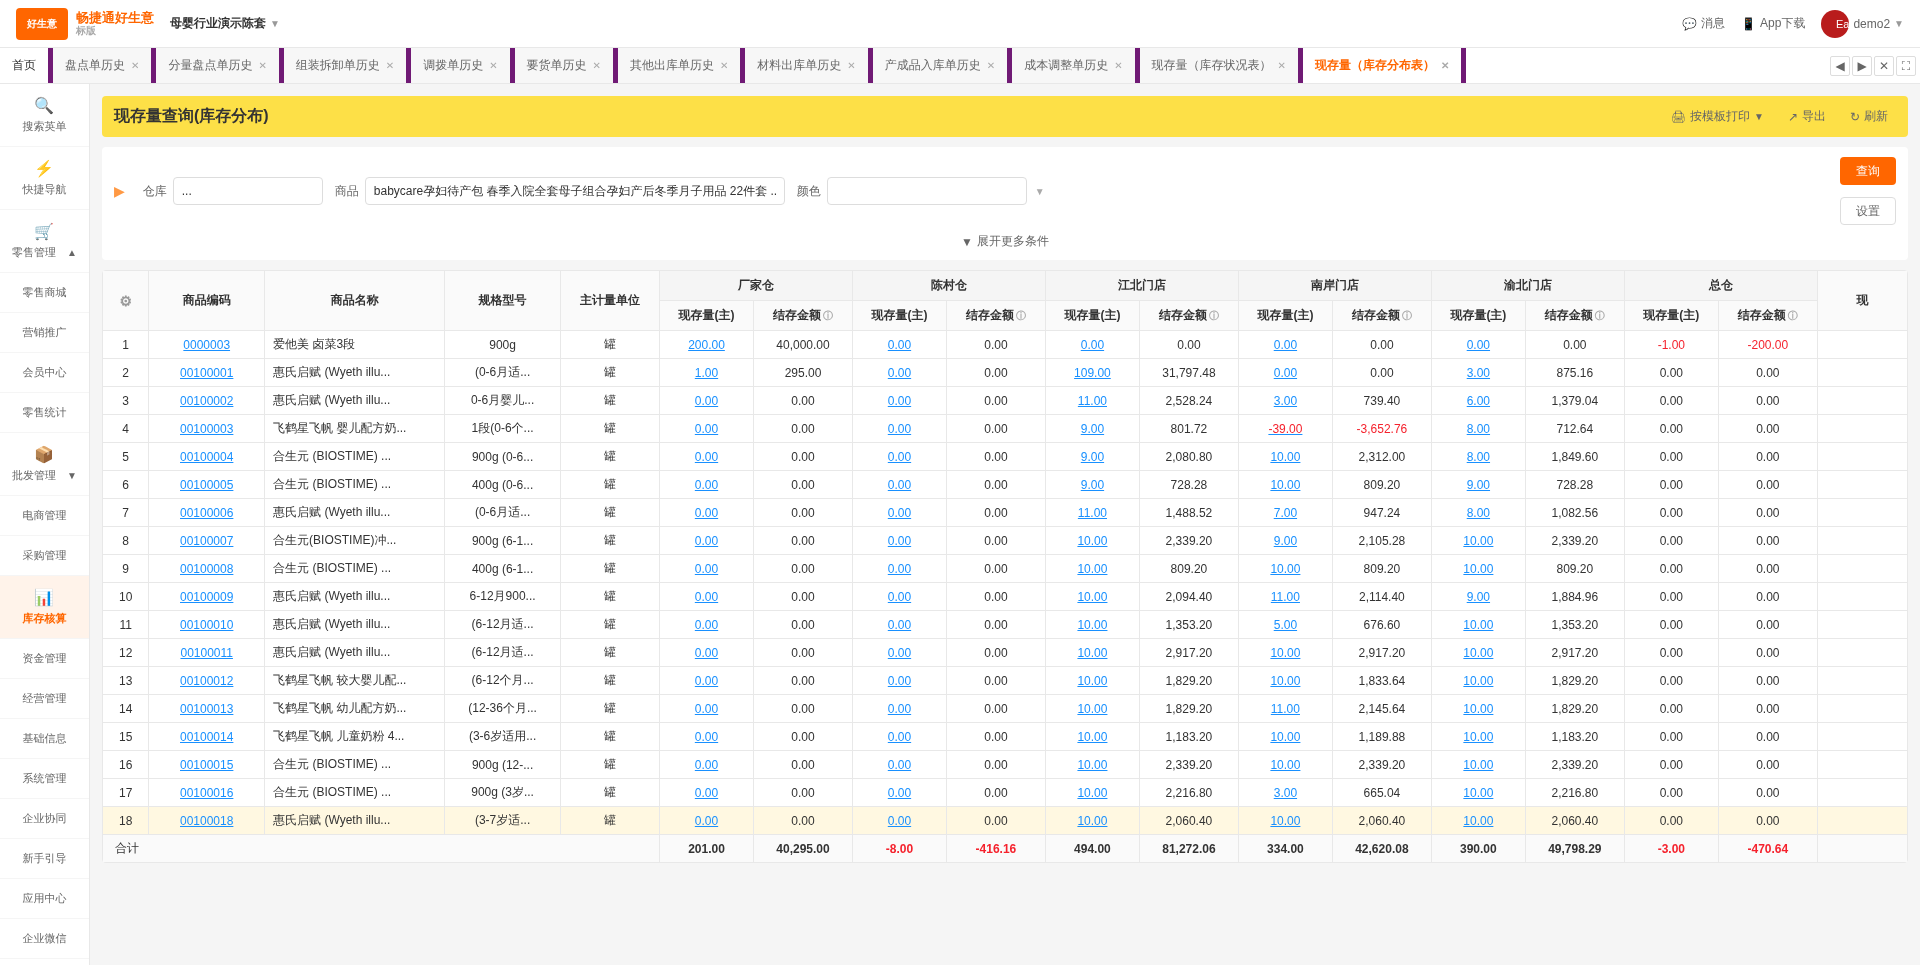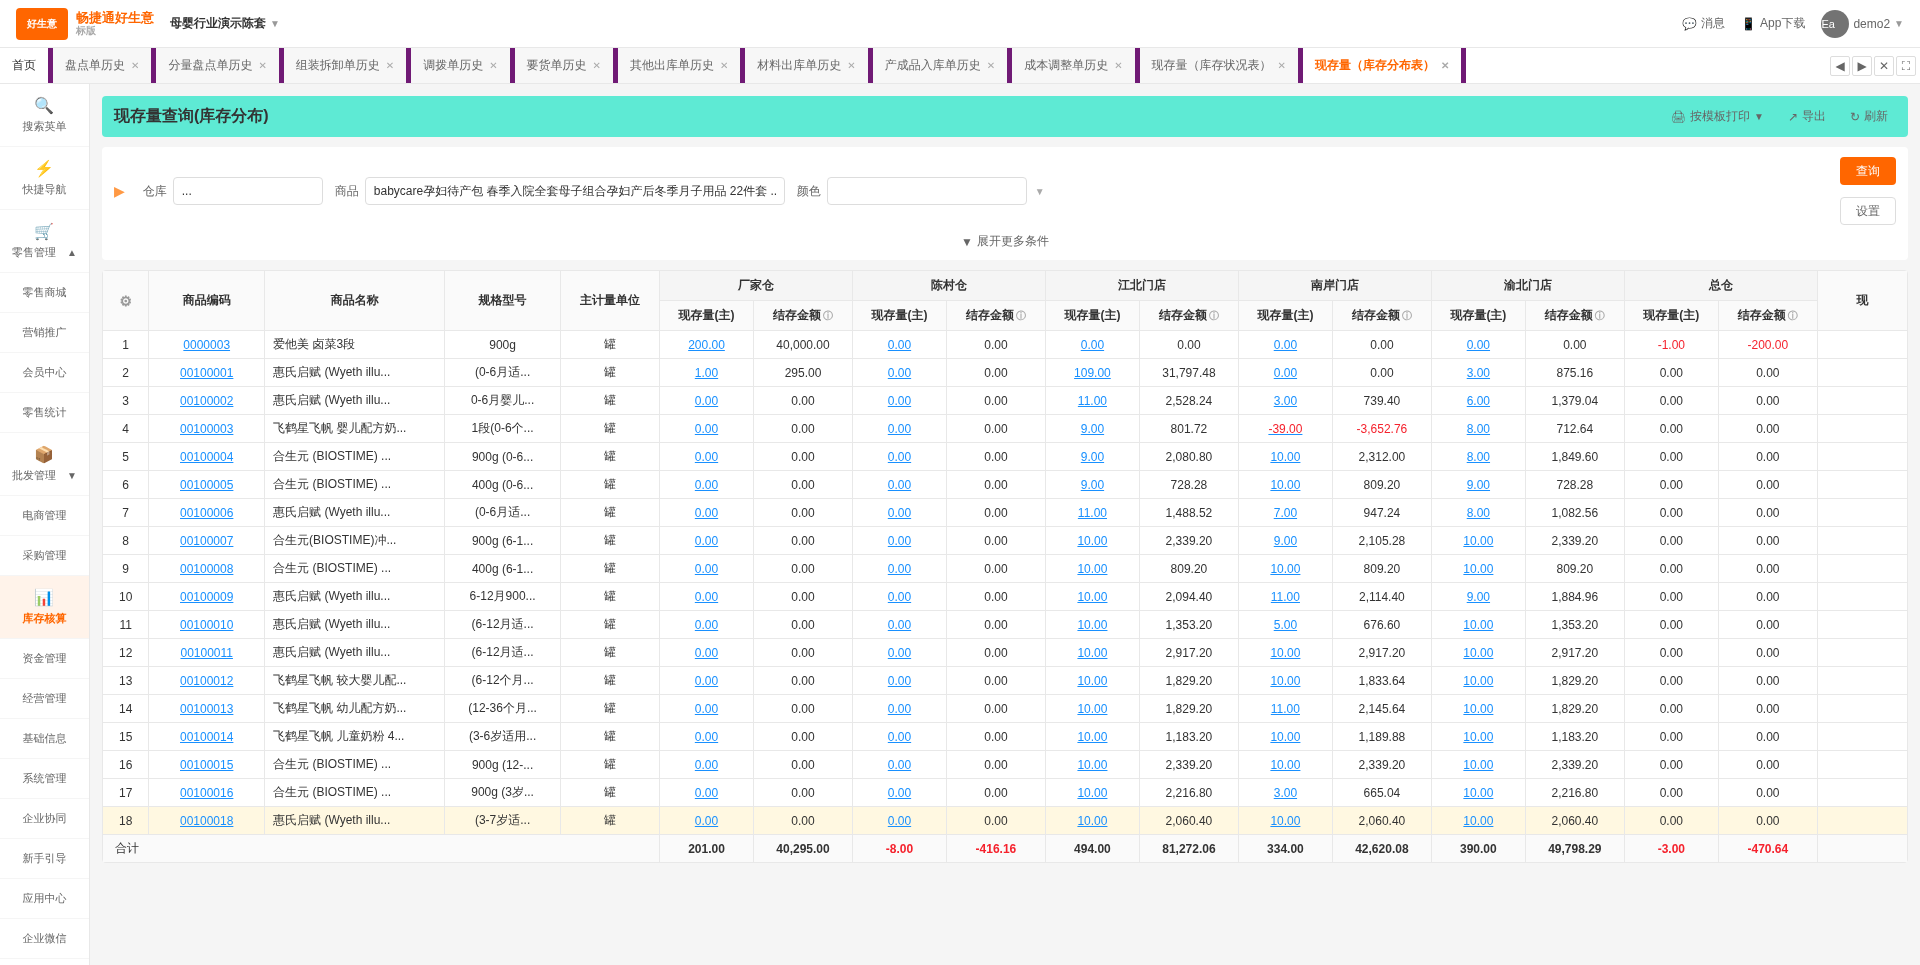--- a/index.html
+++ b/index.html
@@ -34,22 +34,22 @@
       color: #fff; font-size: 10px;
     }
     .top-bar-right {
       display: flex; align-items: center; gap: 16px;
     }
     .top-bar-right-item {
       display: flex; align-items: center; gap: 4px;
       color: #666; cursor: pointer; font-size: 12px;
     }
     .avatar {
-      width: 28px; height: 28px; background: #737373; border-radius: 50%;
-      display: flex; align-items: center; justify-content: flex-start;
+      width: 28px; height: 28px; background: #b91c1c; border-radius: 50%;
+      display: flex; align-items: center; justify-content: flex-end;
       color: #fff; font-size: 11px;
     }
 
     
     .tabs-bar {
       position: fixed;
       top: 48px; left: 0; right: 0;
       height: 36px;
       background: #fff;
       border-bottom: 1px solid #e8e8e8;
@@ -148,21 +148,21 @@
       padding: 12px;
       background: #f5f5f5;
     }
 
     
     .page-header {
       display: flex;
       align-items: center;
       justify-content: space-between;
       margin-bottom: 10px;
-      background: #5eead4;
+      background: #fde047;
       padding: 8px 12px;
       border-radius: 4px;
     }
     .page-title {
       font-size: 16px;
       font-weight: bold;
       color: #333;
     }
     .page-actions {
       display: flex; align-items: center; gap: 8px;

